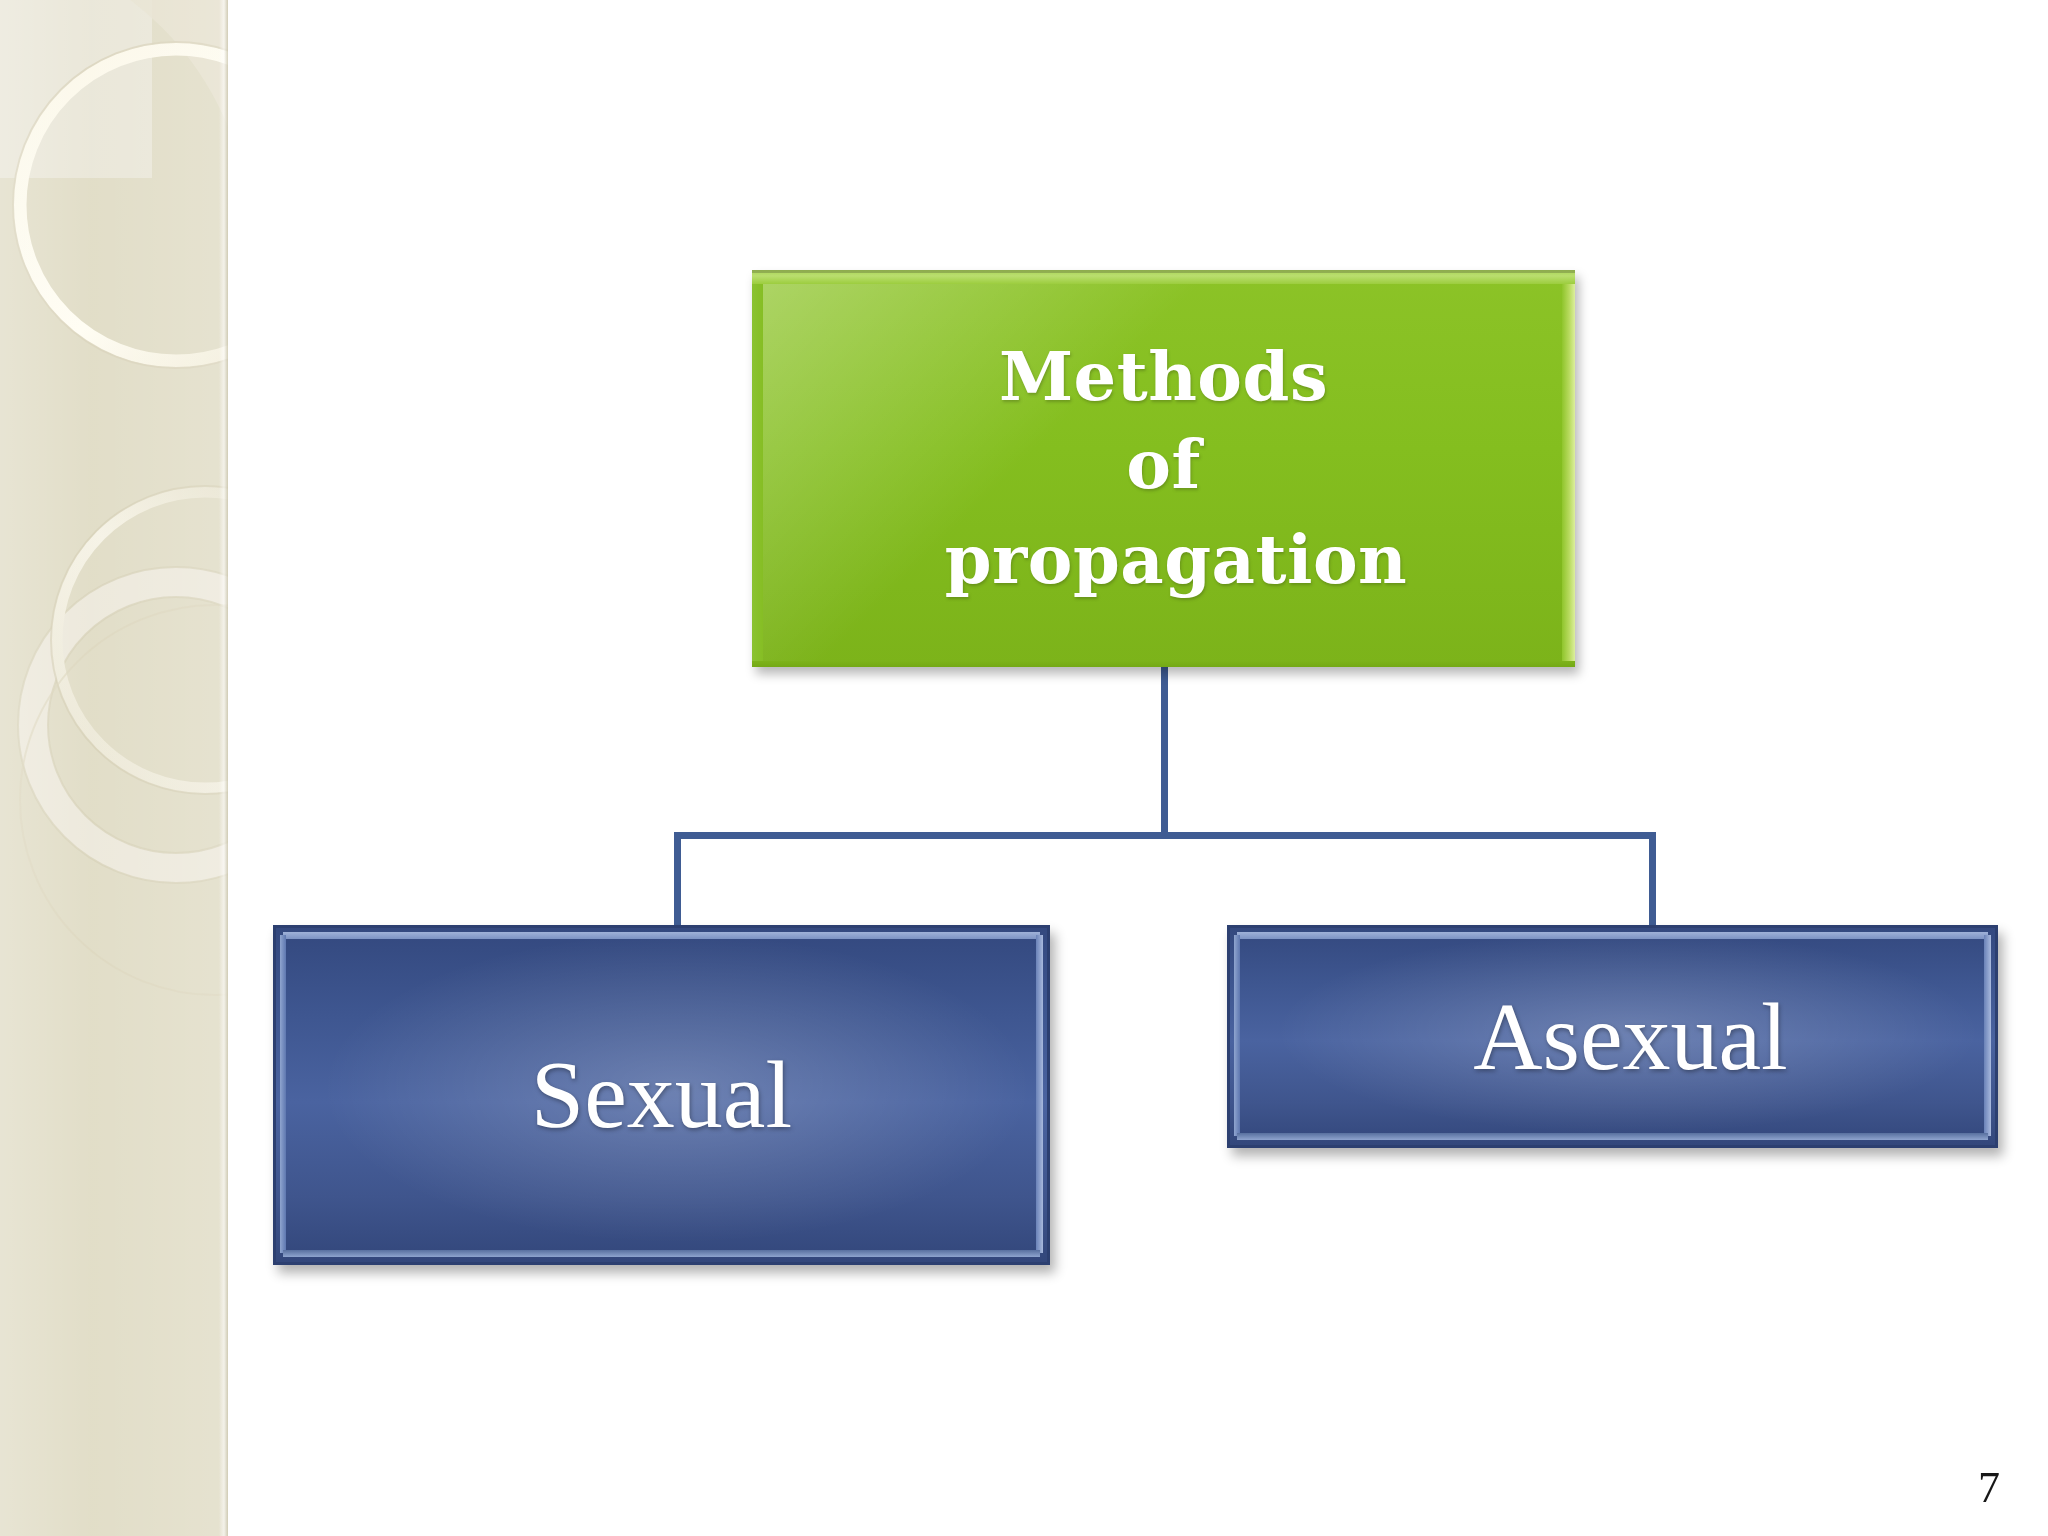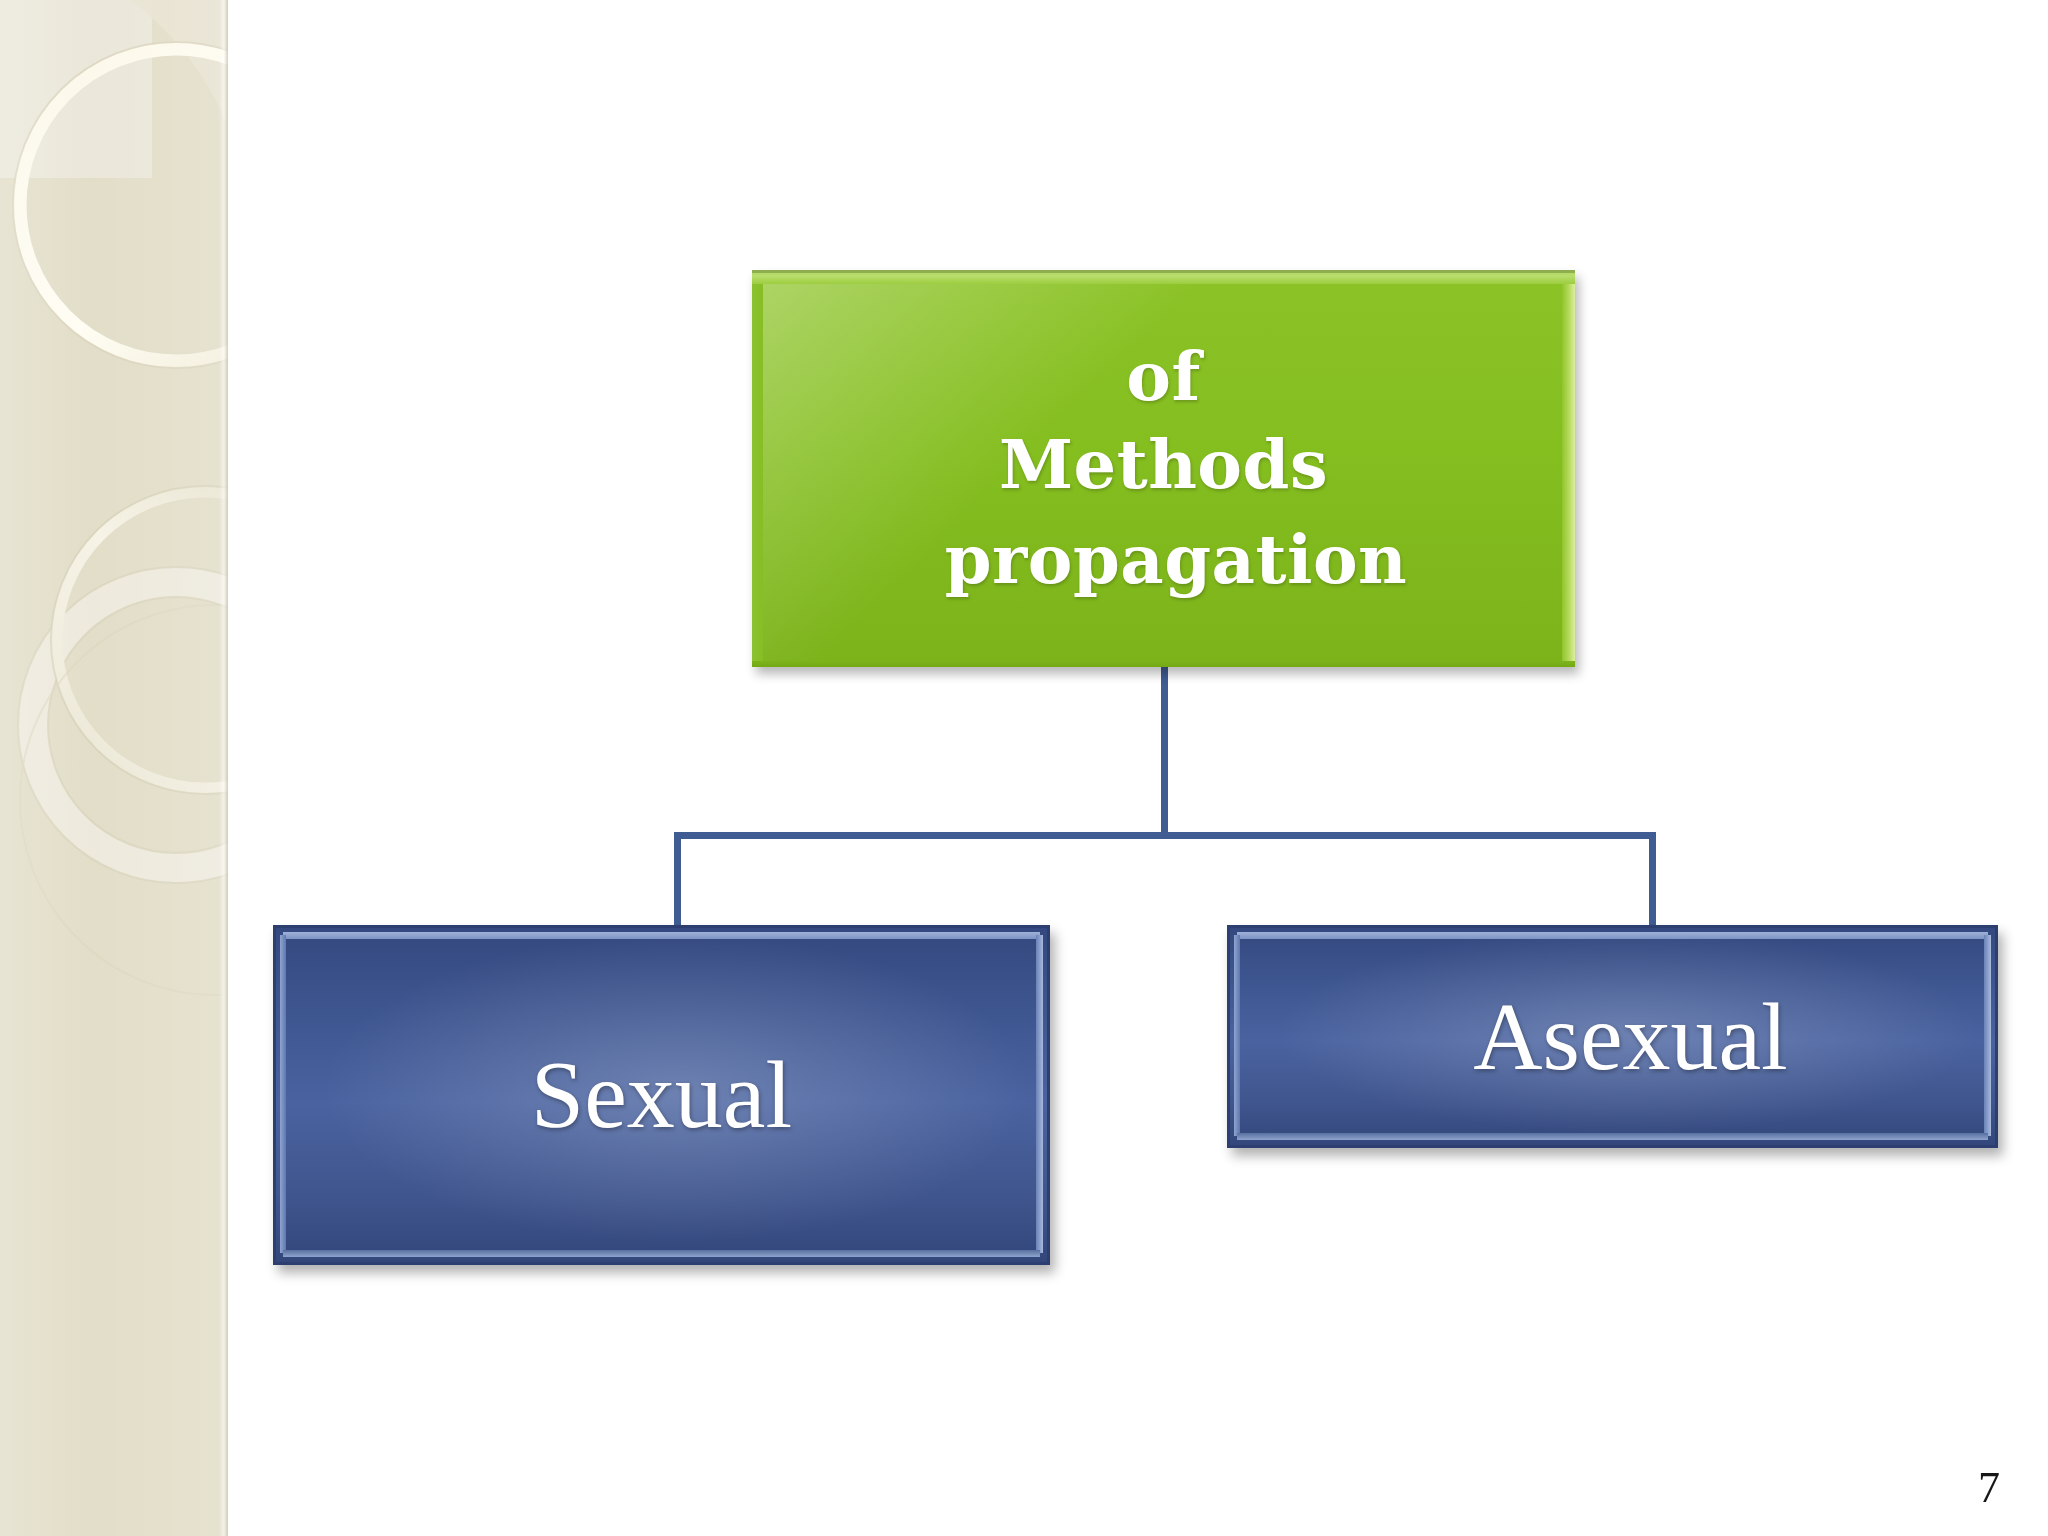--- a/index.html
+++ b/index.html
@@ -240,22 +240,22 @@
   <div class="conn-h-hi"></div>
   <div class="conn conn-v-left"></div>
   <div class="conn conn-v-right"></div>
 
   <div class="greenbox" id="node-root">
     <div class="greenbox-bevel-left"></div>
     <div class="greenbox-bevel-right"></div>
     <div class="greenbox-bevel-top"></div>
     <div class="greenbox-bevel-bottom"></div>
     <div class="greenbox-text">
+      <span class="ln">Methods</span>
       <span class="ln">of</span>
-      <span class="ln">Methods</span>
       <span class="ln spaced">propagation</span>
     </div>
   </div>
 
   <div class="bluebox" id="box-sexual">
     <div class="bb-outline"></div>
     <div class="bb-hi-top"></div>
     <div class="bb-hi-left"></div>
     <div class="bb-hi-right"></div>
     <div class="bb-hi-bottom"></div>

